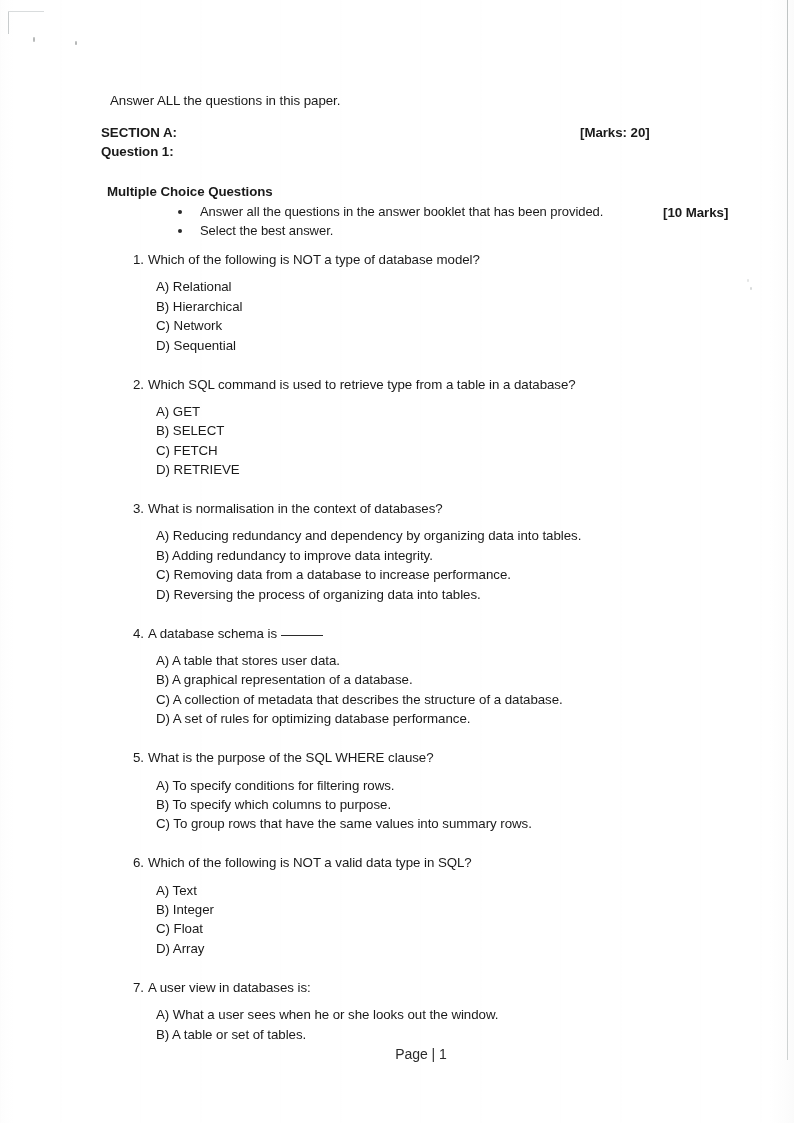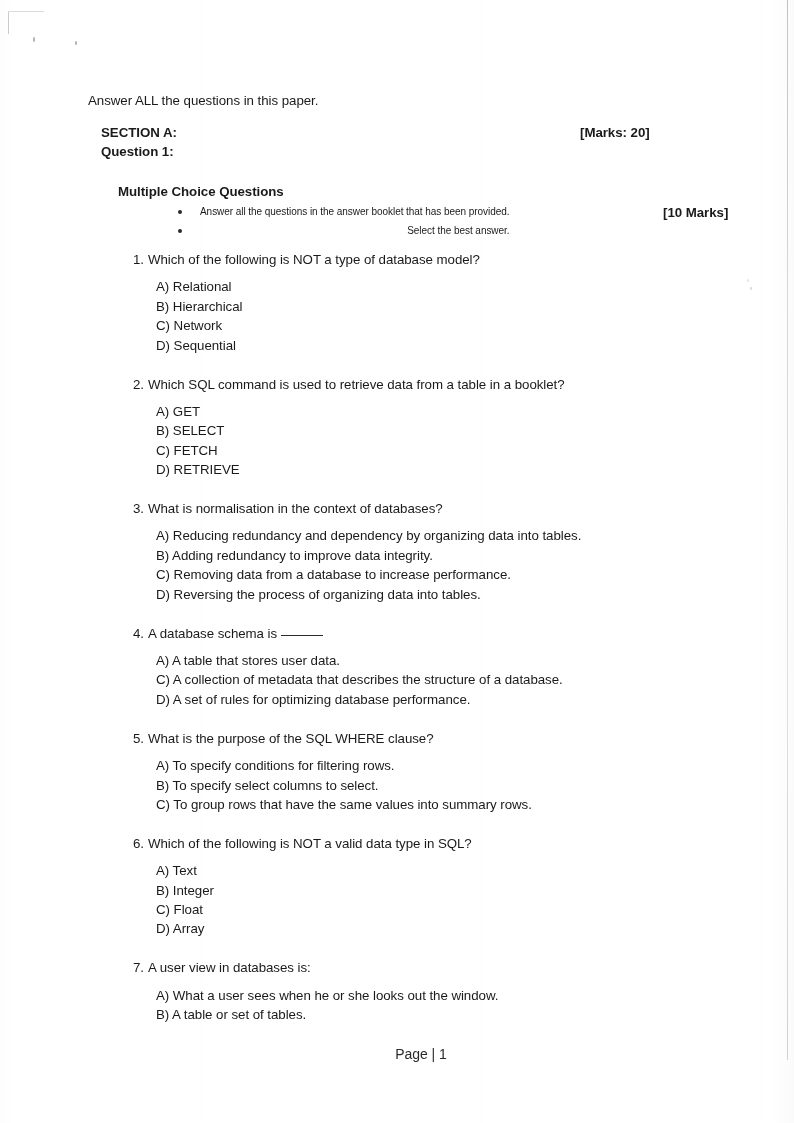--- a/index.html
+++ b/index.html
@@ -81,44 +81,43 @@
   }
 
   .line-row {
     position: absolute;
     white-space: nowrap;
     font-size: 13.3px;
     line-height: 19.4px;
     letter-spacing: -0.05px;
   }
 
-  .intro-line      { left: 88px; top: 91px; text-align: center; }
+  .intro-line      { left: 110px; top: 91px; text-align: center; }
   .section-line    { left: 101px; top: 123px; font-weight: 700; }
   .section-marks   { left: 580px; top: 123px; font-weight: 700; }
   .question-line   { left: 101px; top: 142px; font-weight: 700; }
 
-  .mcq-heading     { left: 118px; top: 182px; font-weight: 700; text-align: right; }
+  .mcq-heading     { left: 107px; top: 182px; font-weight: 700; text-align: right; }
   .mcq-marks       { left: 663px; top: 182px; font-weight: 700; margin-top: 21px; }
 
   .bullets {
     position: absolute;
     left: 178px;
     top: 202px;
     margin: 0;
     padding: 0;
     list-style: none;
   }
   .bullet-item {
     position: relative;
     padding-left: 22px;
-    font-size: 10px;
-    line-height: 19.4px;
-    white-space: nowrap;
-    letter-spacing: -0.05px;
-    text-align: right;
+    font-size: 13px;
+    line-height: 19.4px;
+    white-space: nowrap;
+    letter-spacing: -0.05px;
   }
   .bullet-dot {
     position: absolute;
     left: 0;
     top: 8px;
     width: 4px;
     height: 4px;
     border-radius: 50%;
     background: #2a2a2a;
   }
@@ -221,50 +220,51 @@
       <div class="question-block">
         <div class="q-stem"><span class="q-number">1.</span><span>Which of the following is NOT a type of database model?</span></div>
         <ul class="opt-list">
           <li class="opt-item">A) Relational</li>
           <li class="opt-item">B) Hierarchical</li>
           <li class="opt-item">C) Network</li>
           <li class="opt-item">D) Sequential</li>
         </ul>
       </div>
       <div class="question-block">
-        <div class="q-stem"><span class="q-number">2.</span><span>Which SQL command is used to retrieve data from a table in a booklet?</span></div>
+        <div class="q-stem"><span class="q-number">2.</span><span>Which SQL command is used to retrieve type from a table in a database?</span></div>
         <ul class="opt-list">
           <li class="opt-item">A) GET</li>
           <li class="opt-item">B) SELECT</li>
           <li class="opt-item">C) FETCH</li>
           <li class="opt-item">D) RETRIEVE</li>
         </ul>
       </div>
       <div class="question-block">
         <div class="q-stem"><span class="q-number">3.</span><span>What is normalisation in the context of databases?</span></div>
         <ul class="opt-list">
           <li class="opt-item">A) Reducing redundancy and dependency by organizing data into tables.</li>
           <li class="opt-item">B) Adding redundancy to improve data integrity.</li>
           <li class="opt-item">C) Removing data from a database to increase performance.</li>
           <li class="opt-item">D) Reversing the process of organizing data into tables.</li>
         </ul>
       </div>
       <div class="question-block">
         <div class="q-stem"><span class="q-number">4.</span><span>A database schema is</span><span class="q-blank"></span></div>
         <ul class="opt-list">
           <li class="opt-item">A) A table that stores user data.</li>
+          <li class="opt-item">B) A graphical representation of a database.</li>
           <li class="opt-item">C) A collection of metadata that describes the structure of a database.</li>
           <li class="opt-item">D) A set of rules for optimizing database performance.</li>
         </ul>
       </div>
       <div class="question-block">
         <div class="q-stem"><span class="q-number">5.</span><span>What is the purpose of the SQL WHERE clause?</span></div>
         <ul class="opt-list">
           <li class="opt-item">A) To specify conditions for filtering rows.</li>
-          <li class="opt-item">B) To specify select columns to select.</li>
+          <li class="opt-item">B) To specify which columns to purpose.</li>
           <li class="opt-item">C) To group rows that have the same values into summary rows.</li>
         </ul>
       </div>
       <div class="question-block">
         <div class="q-stem"><span class="q-number">6.</span><span>Which of the following is NOT a valid data type in SQL?</span></div>
         <ul class="opt-list">
           <li class="opt-item">A) Text</li>
           <li class="opt-item">B) Integer</li>
           <li class="opt-item">C) Float</li>
           <li class="opt-item">D) Array</li>

